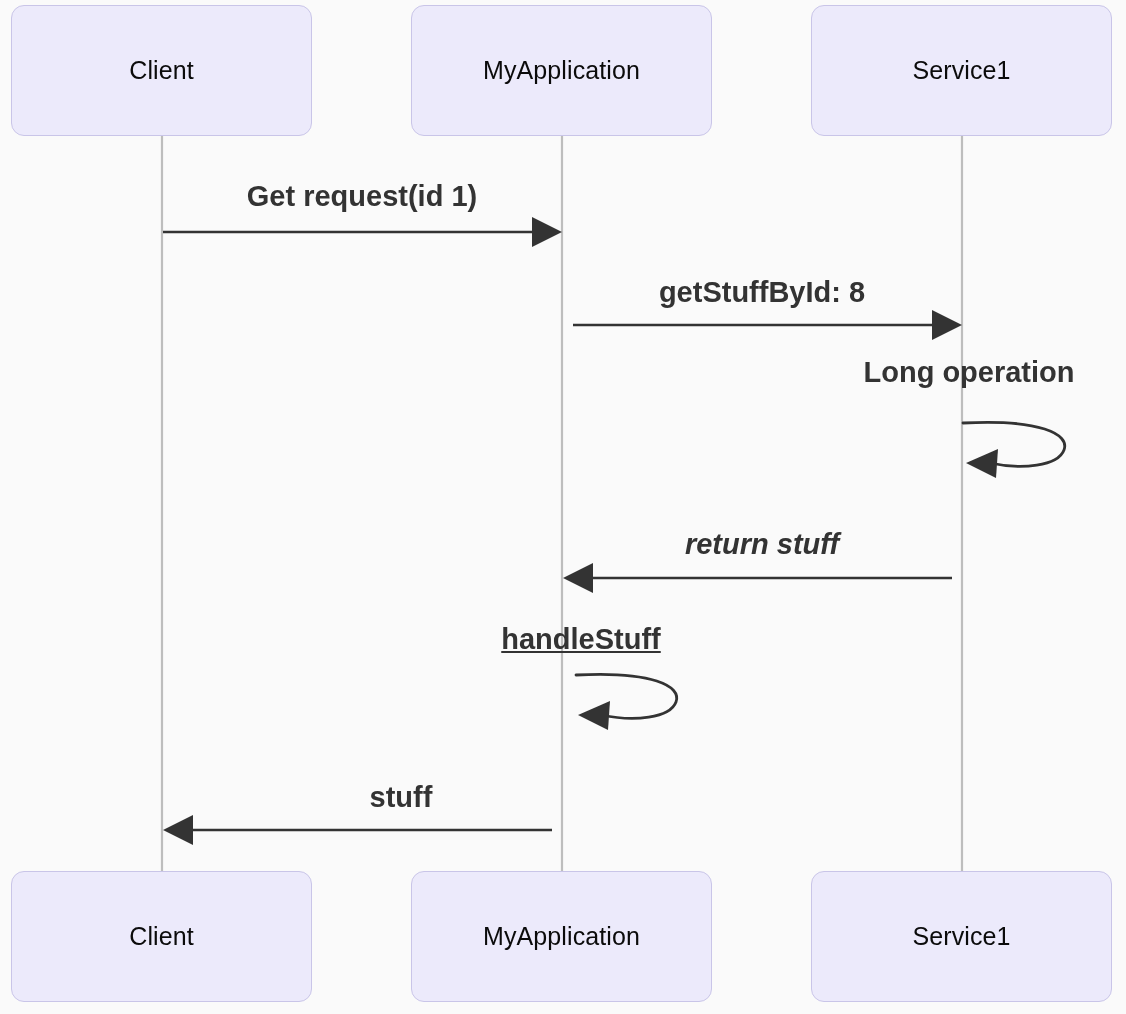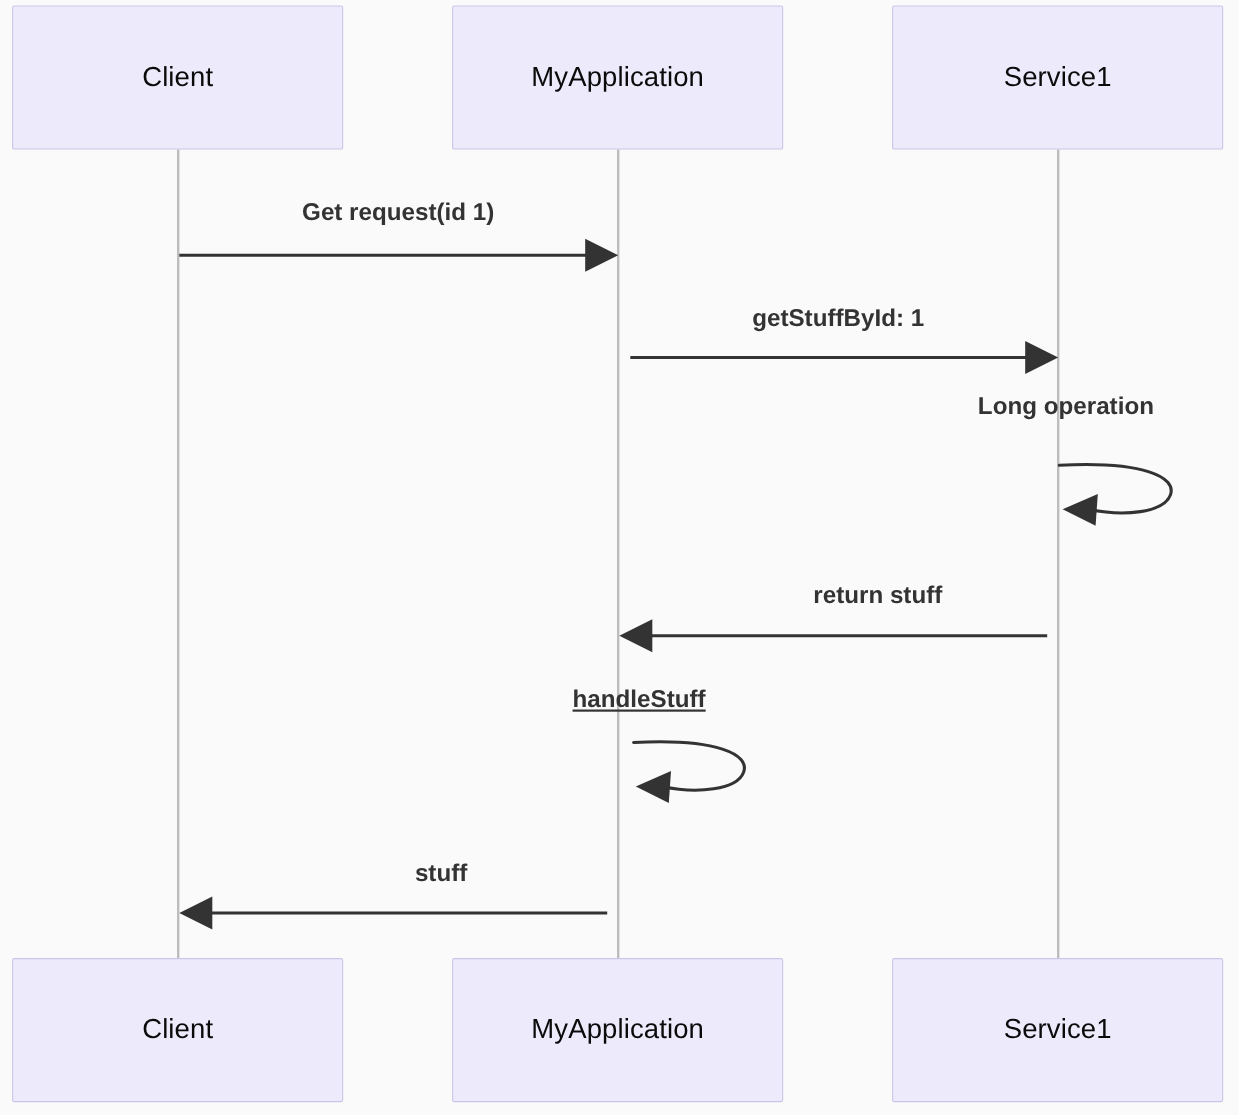--- a/index.html
+++ b/index.html
@@ -21,38 +21,38 @@
     left: 0;
     width: 1126px;
     height: 1014px;
     overflow: visible;
   }
   .actor-box {
     position: absolute;
     box-sizing: border-box;
     background: #ECEAFB;
     border: 1.6px solid #C9C5E8;
-    border-radius: 2px;
+    border-radius: 13px;
     display: flex;
     align-items: center;
     justify-content: center;
   }
   .actor-label {
     font-family: "Liberation Sans", sans-serif;
     font-size: 25px;
     font-weight: 400;
     color: #0b0b0b;
     letter-spacing: 0.1px;
     line-height: 1;
     white-space: nowrap;
   }
   .msg-label {
     position: absolute;
     font-family: "Liberation Sans", sans-serif;
-    font-size: 22px;
+    font-size: 29px;
     font-weight: 700;
     color: #333333;
     white-space: nowrap;
     line-height: 1;
     transform: translateX(-50%);
   }
   .lifeline {
     stroke: #bdbdbd;
     stroke-width: 2.2;
   }
@@ -111,25 +111,25 @@
 
     <g>
       <line class="msg-line" x1="552" y1="830" x2="178" y2="830"></line>
       <polygon class="arrow-head" points="163,830 193,815 193,845"></polygon>
     </g>
 
   </svg>
 
   <div class="msg-label" style="left:362px; top:182px;">Get request(id 1)</div>
 
-  <div class="msg-label" style="left:762px; top:278px;">getStuffById: 1</div>
+  <div class="msg-label" style="left:762px; top:278px;">getStuffById: 8</div>
 
   <div class="msg-label" style="left:969px; top:358px;">Long operation</div>
 
-  <div class="msg-label" style="left:798px; top:530px;">return stuff</div>
+  <div class="msg-label" style="left:762px; top:530px;font-style:italic;">return stuff</div>
 
   <div class="msg-label" style="left:581px; top:625px;text-decoration:underline;">handleStuff</div>
 
   <div class="msg-label" style="left:357px; top:783px;margin-left:44px;">stuff</div>
 
   <div class="actor-box" style="left:11px; top:5px; width:301px; height:131px;">
     <span class="actor-label">Client</span>
   </div>
 
   <div class="actor-box" style="left:411px; top:5px; width:301px; height:131px;">

